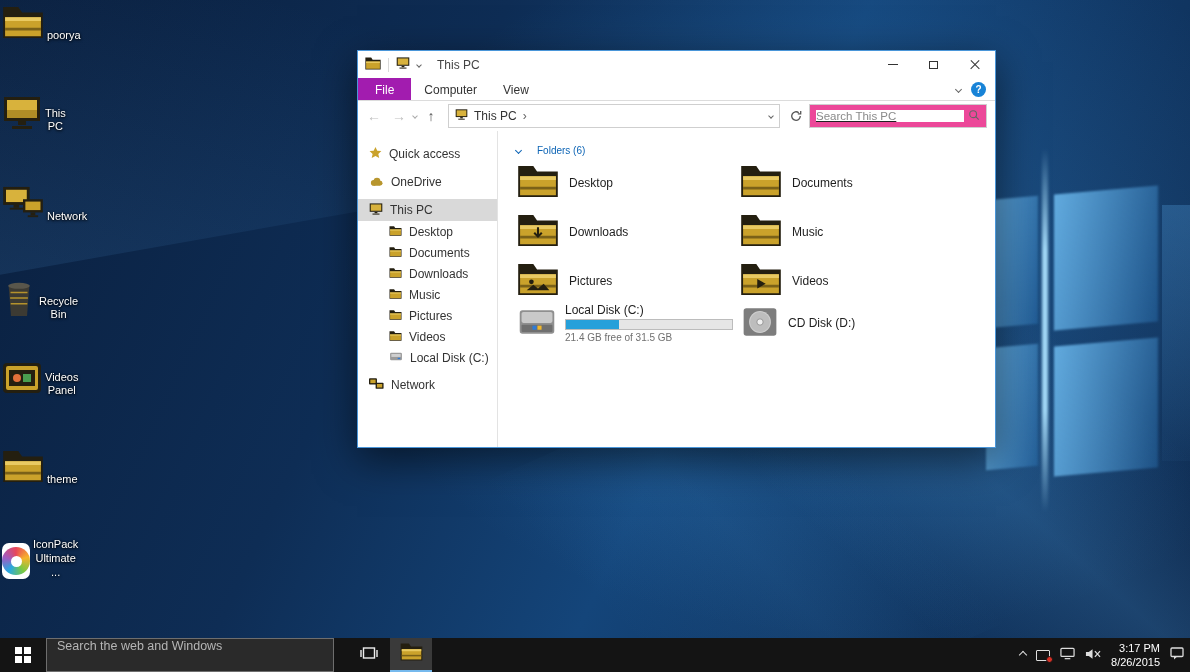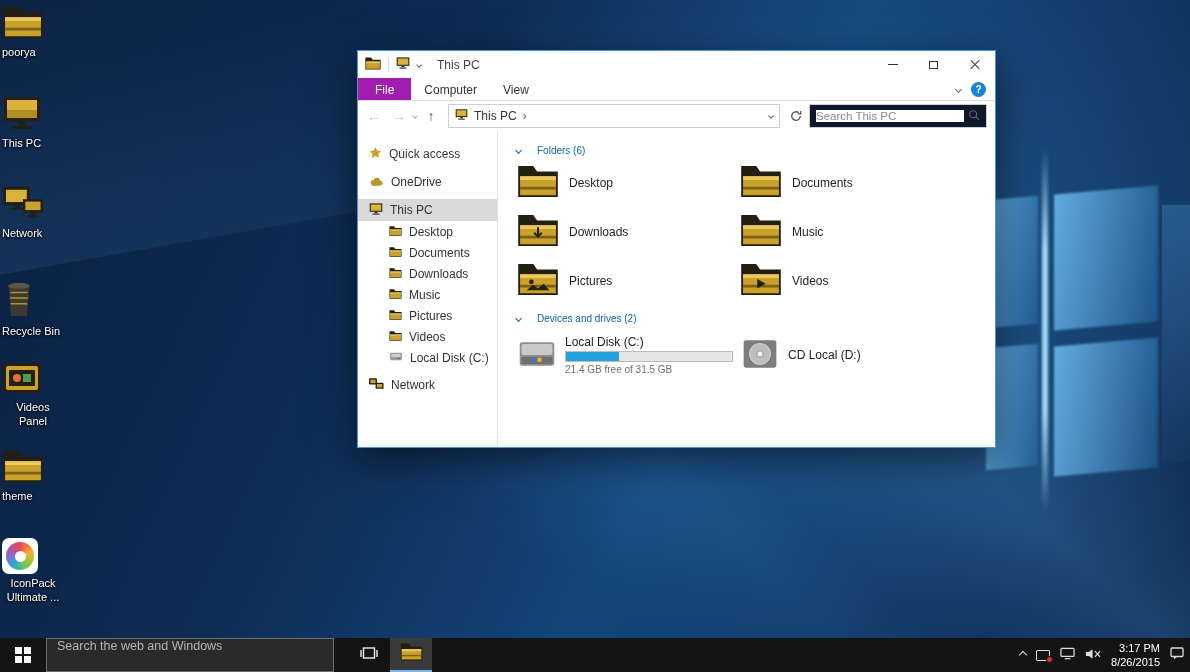--- a/index.html
+++ b/index.html
@@ -23,22 +23,22 @@
   .pane { position:absolute; transform:skewY(-5deg); filter:blur(1px);
     background:linear-gradient(100deg, rgba(115,195,248,.8), rgba(45,125,195,.35)); }
   .pane-tr { left:1054px; top:190px; width:104px; height:136px; }
   .pane-br { left:1054px; top:342px; width:104px; height:130px; }
   .pane-tl { left:986px; top:198px; width:52px; height:128px; }
   .pane-bl { left:986px; top:346px; width:52px; height:122px; }
   .pane-fade { position:absolute; left:1162px; top:205px; width:28px; height:256px;
     background:linear-gradient(rgba(90,170,235,.28), rgba(90,170,235,.04)); }
 
   
-  .dicon { position:absolute; left:2px; width:62px; z-index:2; display:flex; flex-direction:column;
-    align-items:flex-start; gap:3px; cursor:default; }
+  .dicon { position:absolute; left:2px; width:62px; z-index:2; display:flex; flex-direction:row;
+    align-items:flex-end; gap:3px; cursor:default; }
   .dicon .dlabel { font-size:11px; color:#fff; text-align:center; line-height:1.25;
     text-shadow:0 1px 3px rgba(0,0,0,.95), 0 0 2px rgba(0,0,0,.8); max-width:62px; }
   .swirl-tile { width:36px; height:36px; background:#fff; border-radius:7px;
     display:flex; align-items:center; justify-content:center; }
   .swirl { width:28px; height:28px; border-radius:50%;
     background:conic-gradient(#e8465a,#f7b32b,#7ac943,#29a8e0,#a05cc2,#e8465a);
     display:flex; align-items:center; justify-content:center; }
   .swirl i { width:11px; height:11px; background:#fff; border-radius:50%; }
 
   
@@ -72,21 +72,21 @@
   .chev { width:5px; height:5px; border:solid currentColor; border-width:0 1.4px 1.4px 0;
     display:inline-block; transform:rotate(45deg); }
   .chev-sm { width:4px; height:4px; }
   .addrbox { flex:1; height:24px; border:1px solid #cfcfcf; display:flex; align-items:center;
     gap:6px; padding:0 6px; margin:0 3px; background:#fff; }
   .addr-loc { color:#333; }
   .addr-crumb { color:#666; font-size:12px; }
   .addr-dd { margin-left:auto; color:#666; display:flex; align-items:center; }
   .refreshbtn { width:20px; height:22px; display:flex; align-items:center; justify-content:center; }
   .searchbox { width:178px; height:24px; border:1px solid #cfcfcf; display:flex; align-items:center;
-    padding:0 6px; gap:4px; background:#0f172a; }
+    padding:0 6px; gap:4px; background:#ec4899;text-decoration:underline; }
   .searchbox input { border:0; outline:0; flex:1; font-size:11.5px; font-family:inherit; color:#333; min-width:0; }
   .searchbox input::placeholder { color:#8a8a8a; }
 
   .winbody { flex:1; display:flex; overflow:hidden; }
   .navpane { width:140px; flex:0 0 auto; border-right:1px solid #e3e3e3; padding-top:12px; overflow:hidden; }
   .nav-item { height:22px; display:flex; align-items:center; gap:7px; padding-left:11px; color:#333; cursor:default; }
   .nav-root { margin-top:6px; }
   .nav-first { margin-top:0; }
   .nav-child { padding-left:31px; height:21px; }
   .nav-sel { background:#d9d9d9; }
@@ -445,24 +445,20 @@
                 <path d="M1 1h16l4 6h22v27H1z" fill="#241f10"></path>
                 <path d="M3 12h38v20H3z" fill="#caa22b"></path>
                 <path d="M3 12h38v4H3z" fill="#e9ca62"></path>
                 <path d="M3 23h38v3H3z" fill="#7a6118"></path>
                 <path d="M18 17v10l9-5z" fill="#241f10"></path>
               </svg></span>
           <span class="tile-label">Videos</span>
         </div>
       </div>
 
-      <div class="group-hdr" style="margin-top:14px">
-        <span class="chev"></span>
-        <span>Devices and drives (2)</span>
-      </div>
 
       <div class="dev-tiles">
         <div class="drive-tile">
           <span><svg width="40" height="34" viewBox="0 0 44 36">
                 <rect x="3" y="5" width="38" height="26" rx="3" fill="#8f8f8f"></rect>
                 <rect x="5" y="7" width="34" height="12" rx="2" fill="#c9c9c9"></rect>
                 <rect x="5" y="21" width="34" height="8" rx="1" fill="#6f6f6f"></rect>
                 <rect x="17" y="22" width="4.5" height="4.5" fill="#2f7bd6"></rect>
                 <rect x="22.5" y="22" width="4.5" height="4.5" fill="#f2b82c"></rect>
               </svg></span>
@@ -474,21 +470,21 @@
             <span class="drive-free">21.4 GB free of 31.5 GB</span>
           </div>
         </div>
         <div class="drive-tile">
           <span><svg width="40" height="34" viewBox="0 0 44 36">
                 <rect x="4" y="3" width="36" height="30" rx="3" fill="#7d7d7d"></rect>
                 <circle cx="22" cy="18" r="12" fill="#cfcfcf"></circle>
                 <circle cx="22" cy="18" r="11" fill="#bdbdbd"></circle>
                 <circle cx="22" cy="18" r="3.5" fill="#efefef" stroke="#8f8f8f"></circle>
               </svg></span>
-          <span class="fine">CD Local (D:)</span>
+          <span class="fine">CD Disk (D:)</span>
         </div>
       </div>
 
     </div>
   </div>
 </div>
 
 <div class="taskbar">
   <div class="startbtn">
     <span class="winlogo">

